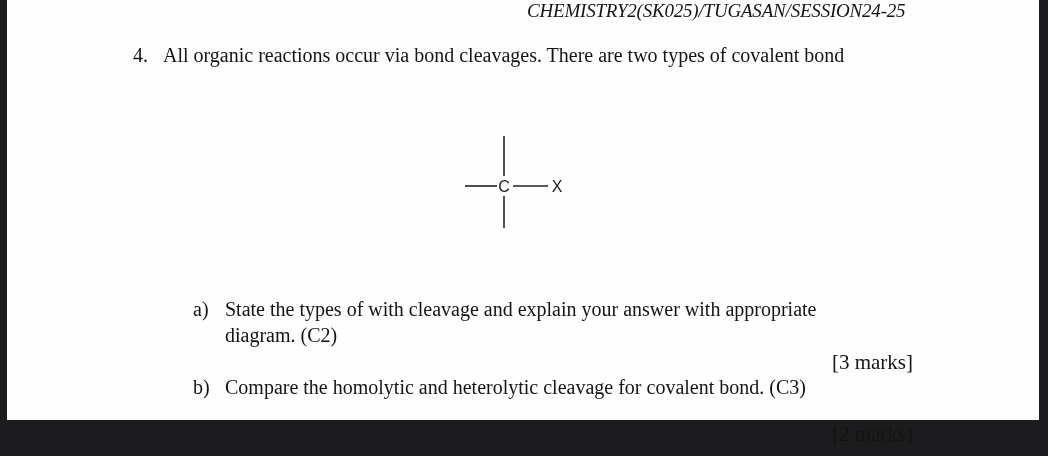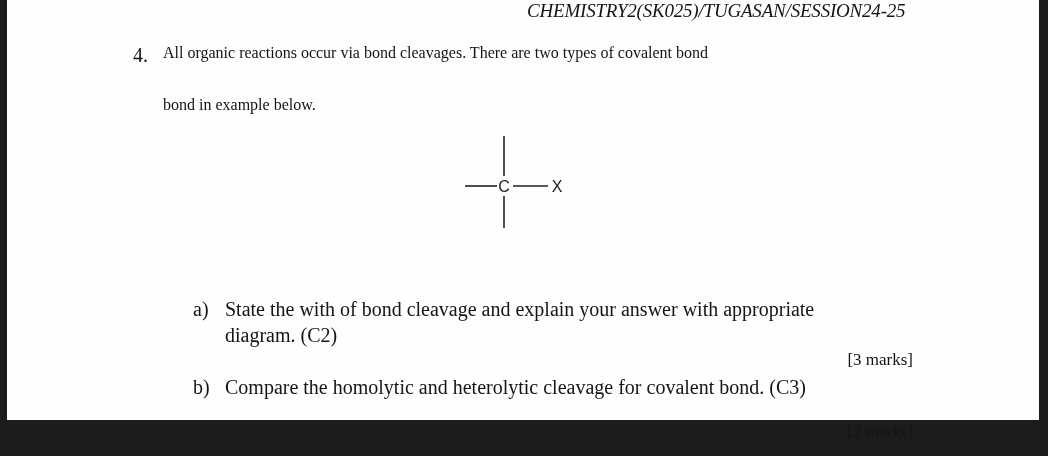--- a/index.html
+++ b/index.html
@@ -37,21 +37,21 @@
     }
     .q-number {
       position: absolute;
       left: 126px;
       top: 44px;
       font-size: 20px;
     }
     .q-line {
       position: absolute;
       left: 156px;
-      font-size: 16px;
+      font-size: 20px;
       white-space: nowrap;
     }
     .molecule {
       position: absolute;
       left: 440px;
       top: 128px;
       width: 150px;
       height: 110px;
     }
     .note {
@@ -66,53 +66,52 @@
       font-size: 20px;
     }
     .sub-line {
       position: absolute;
       left: 218px;
       font-size: 20px;
       white-space: nowrap;
     }
     .marks {
       position: absolute;
-      font-size: 17px;
+      font-size: 21px;
       white-space: nowrap;
       right: 126px;
     }
   </style>
 </head>
 <body>
 
 <div class="edge-left"></div>
 
 <div class="page">
 
   <div class="header">CHEMISTRY2(SK025)/TUGASAN/SESSION24-25</div>
 
   <div class="q-number">4.</div>
 
   <div class="q-line" style="top:44px;">All organic reactions occur via bond cleavages. There are two types of covalent bond</div>
-  <div class="q-line" style="top:96px;">bond in example below.</div>
 
   <div class="molecule">
     <svg width="150" height="110" viewBox="0 0 150 110" xmlns="http://www.w3.org/2000/svg">
       <line x1="57" y1="8" x2="57" y2="48" stroke="#222" stroke-width="1.6"></line>
       <line x1="57" y1="68" x2="57" y2="100" stroke="#222" stroke-width="1.6"></line>
       <line x1="18" y1="58" x2="50" y2="58" stroke="#222" stroke-width="1.6"></line>
       <line x1="66" y1="58" x2="101" y2="58" stroke="#222" stroke-width="1.6"></line>
       <text x="57" y="64" text-anchor="middle" font-family="Liberation Sans, sans-serif" font-size="16" fill="#222">C</text>
       <text x="110" y="64" text-anchor="middle" font-family="Liberation Sans, sans-serif" font-size="16" fill="#222">X</text>
     </svg>
   </div>
 
 
   <div class="sub-label" style="left:186px; top:298px;">a)</div>
-  <div class="sub-line" style="top:298px;">State the with of bond cleavage and explain your answer with appropriate</div>
+  <div class="sub-line" style="top:298px;">State the types of with cleavage and explain your answer with appropriate</div>
   <div class="sub-line" style="top:324px;">diagram. (C2)</div>
   <div class="marks" style="top:350px;">[3 marks]</div>
 
   <div class="sub-label" style="left:186px; top:376px;">b)</div>
   <div class="sub-line" style="top:376px;">Compare the homolytic and heterolytic cleavage for covalent bond. (C3)</div>
   <div class="marks" style="top:422px;">[2 marks]</div>
 
 </div>
 
 <div class="edge-right"></div>

